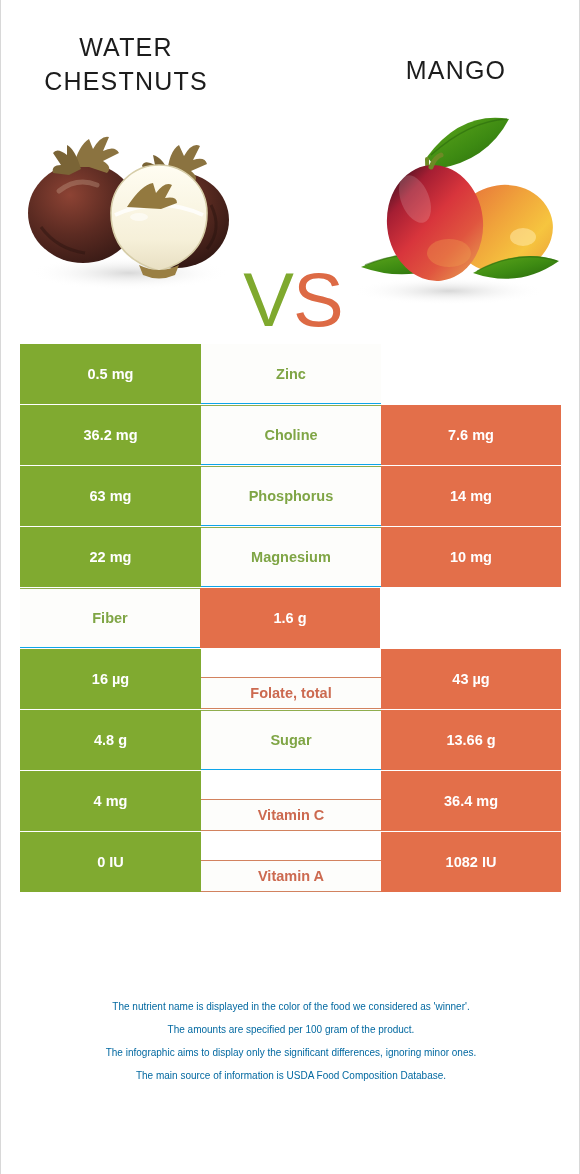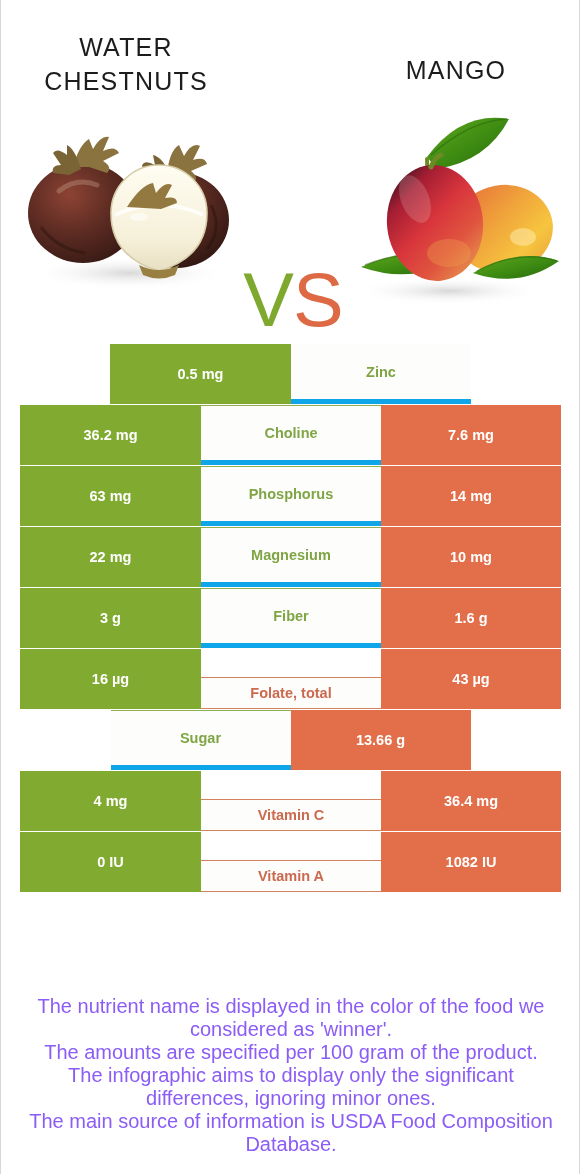--- a/index.html
+++ b/index.html
@@ -79,21 +79,20 @@
     position: absolute;
     left: 19px;
     top: 344px;
     width: 541px;
   }
   .row {
     display: flex;
     width: 541px;
     height: 60px;
     margin-bottom: 1px;
-    justify-content: center;
   }
   .cell {
     display: flex;
     align-items: center;
     justify-content: center;
     font-size: 14.5px;
     font-weight: 600;
     box-sizing: border-box;
   }
   .cell-left {
@@ -108,40 +107,40 @@
     font-size: 14.5px;
   }
   .cell-right {
     width: 180px;
     background: #E36F4A;
     color: #ffffff;
   }
   .cell-mid.win-left {
     color: #7FA545;
     border-top: 1px solid #8FAE4E;
-    border-bottom: 5px solid #0ea5e9;
+    border-bottom: 1px solid #0ea5e9;
   }
   .cell-mid.win-right {
     color: #CC6A50;
     border-top: 1px solid #D2825F;
     border-bottom: 1px solid #D2825F;
     margin-top: 28px;
   }
   .row:first-child .cell-mid { border-top: none; }
 
   
   .footer {
     position: absolute;
     left: 20px;
     top: 995px;
     width: 540px;
     text-align: center;
-    font-size: 20px;
+    font-size: 10px;
     line-height: 23px;
-    color: #8b5cf6;
+    color: #0369a1;
     font-family: "Liberation Sans", sans-serif;
   }
   .footer div { margin: 0; }
 </style>
 </head>
 <body>
 
 <div class="header">
   <div class="food-title title-left">Water chestnuts</div>
   <div class="food-title title-right">Mango</div>
@@ -268,32 +267,32 @@
   </div>
 
 
   <div class="row">
     <div class="cell cell-left">22 mg</div>
     <div class="cell cell-mid win-left">Magnesium</div>
     <div class="cell cell-right">10 mg</div>
   </div>
 
   <div class="row">
-    <div class="cell cell-left">3 g</div>
     <div class="cell cell-mid win-left">Fiber</div>
     <div class="cell cell-right">1.6 g</div>
   </div>
 
   <div class="row">
     <div class="cell cell-left">16 µg</div>
     <div class="cell cell-mid win-right">Folate, total</div>
     <div class="cell cell-right">43 µg</div>
   </div>
 
   <div class="row">
+    <div class="cell cell-left">4.8 g</div>
     <div class="cell cell-mid win-left">Sugar</div>
     <div class="cell cell-right">13.66 g</div>
   </div>
 
   <div class="row">
     <div class="cell cell-left">4 mg</div>
     <div class="cell cell-mid win-right">Vitamin C</div>
     <div class="cell cell-right">36.4 mg</div>
   </div>
 

